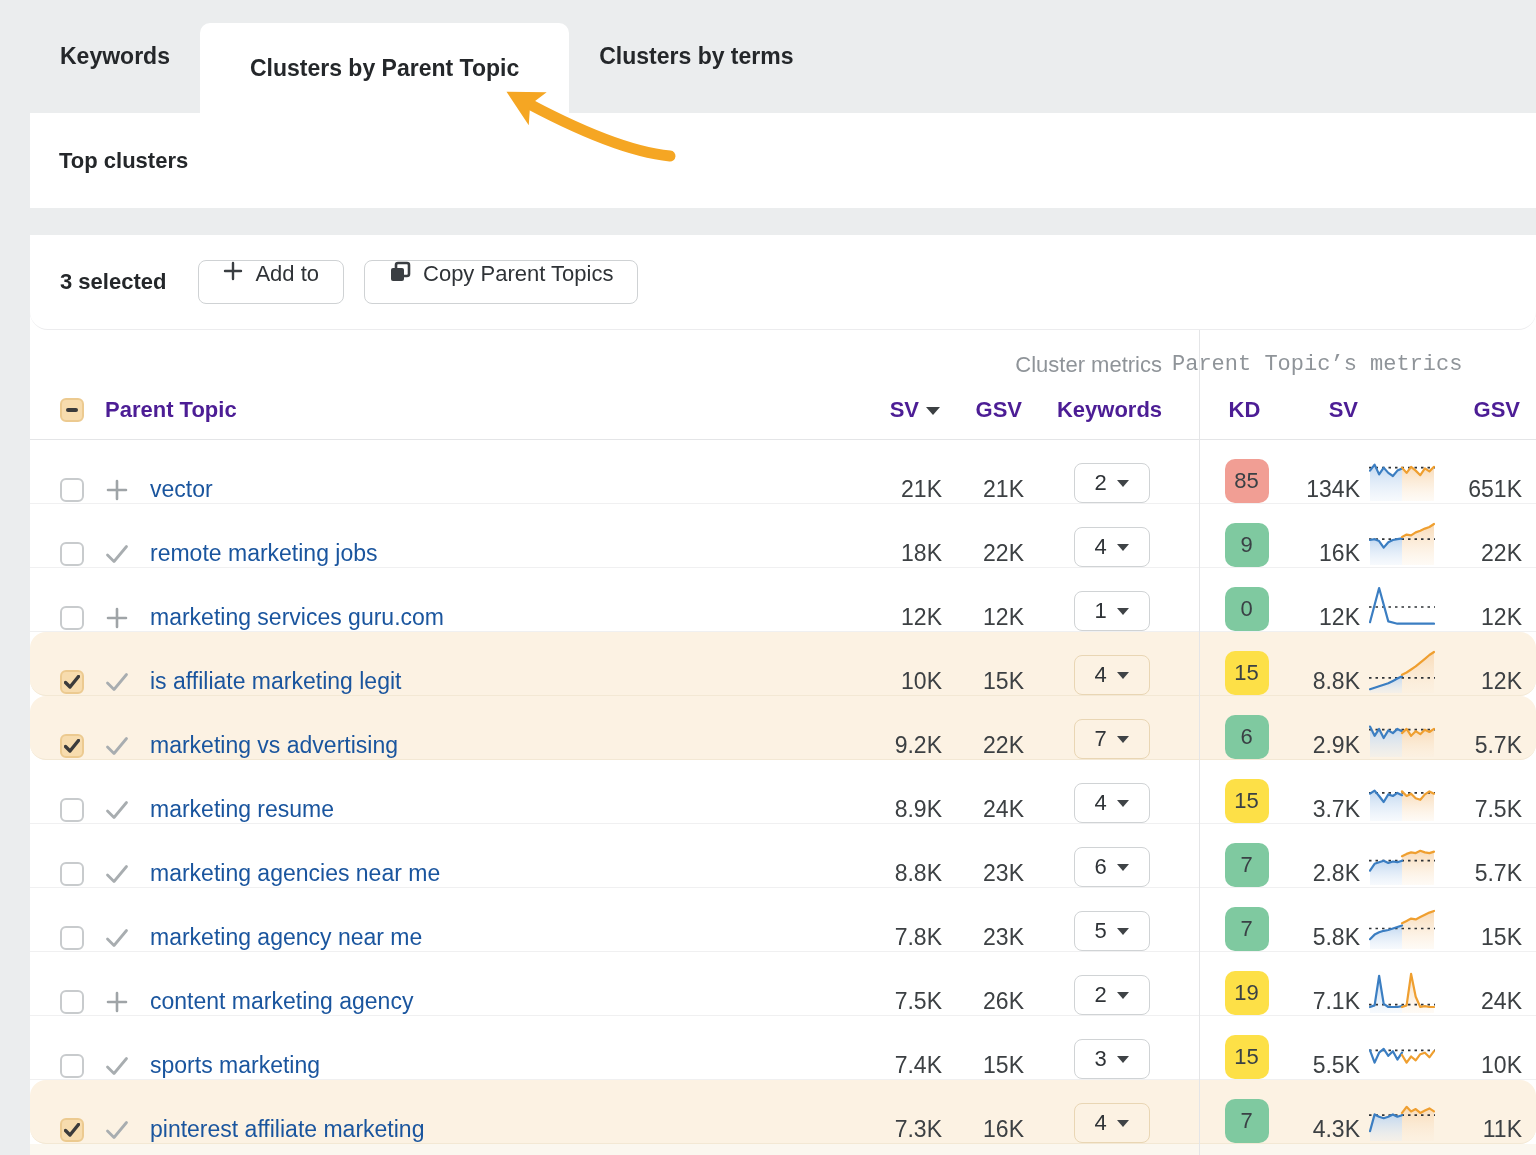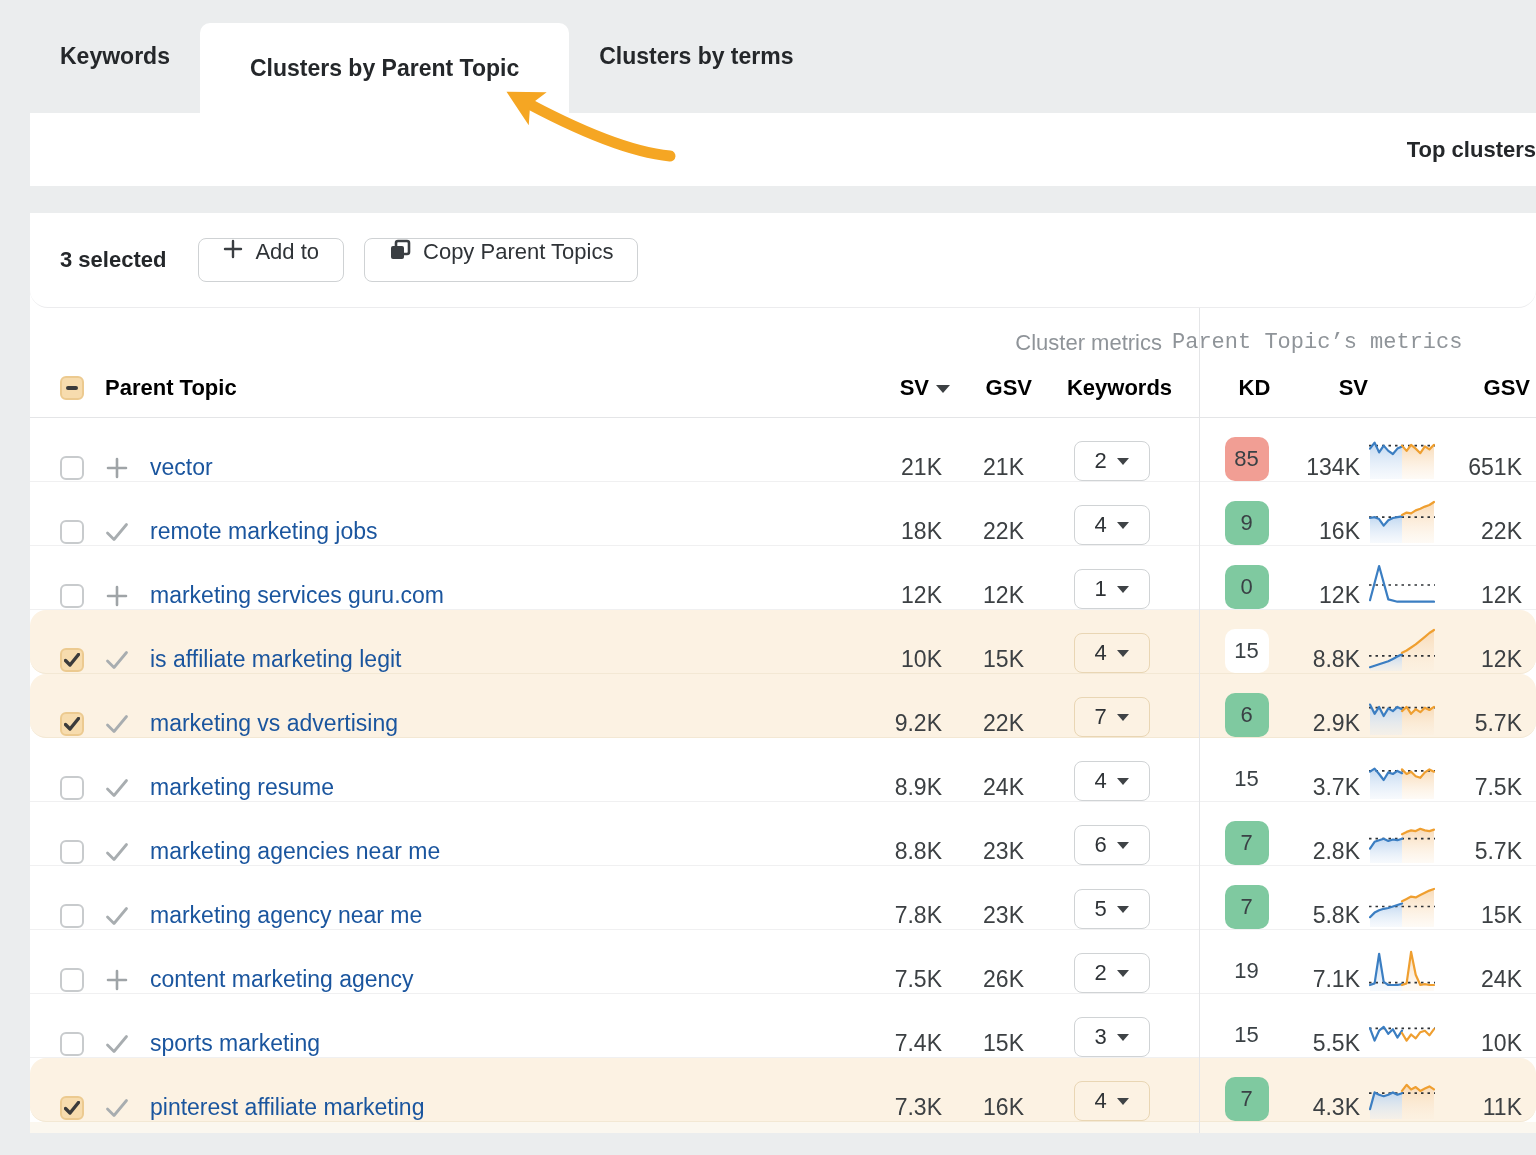--- a/index.html
+++ b/index.html
@@ -18,21 +18,21 @@
     padding: 0 30px; cursor: pointer; white-space: nowrap;
   }
   .tab.active {
     background: #fff; border-radius: 10px 10px 0 0;
     height: 90px; align-self: flex-end;
     display: flex; align-items: center; padding: 0 50px;
   }
 
   
   .panel { margin-left: 30px; width: 1506px; background: #fff; }
-  .panel-top { height: 73px; display: flex; align-items: center; padding-left: 42px; justify-content: flex-end; }
+  .panel-top { height: 95px; display: flex; align-items: center; padding-left: 29px; }
   .panel-title { font-size: 22px; font-weight: bold; color: #24272a; }
   .panel-gap { height: 27px; }
   .panel-main { height: 920px; position: relative; }
 
   
   .toolbar {
     height: 95px; display: flex; align-items: center; gap: 20px;
     padding-left: 30px; border-bottom: 1px solid #ececee; border-radius: 18px;
   }
   .selected-count { font-size: 22px; font-weight: bold; color: #24272a; margin-right: 12px; }
@@ -45,22 +45,22 @@
   }
   .btn svg { flex: 0 0 auto; }
 
   
   .thead { height: 110px; position: relative; border-bottom: 1px solid #e4e5e7; }
   .group-label { position: absolute; top: 22px; font-size: 22px; color: #8f9499; white-space: nowrap; }
   .group-label.cluster { right: 374px; }
   .group-label.parent { left: 1142px; font-family: Liberation Mono, monospace; }
   .head-cols {
     position: absolute; left: 0; right: 0; bottom: 16px;
-    display: flex; align-items: flex-end; padding: 0 6px 0 30px;
-    font-size: 22px; font-weight: bold; color: #000000;
+    display: flex; align-items: flex-end; padding: 0 16px 0 30px;
+    font-size: 22px; font-weight: bold; color: #4c1d95;
   }
   .cell-main { flex: 1 1 auto; min-width: 0; display: flex; align-items: center; gap: 21px; }
   .col-sv    { width: 80px;  text-align: right; flex: none; }
   .col-gsv   { width: 82px;  text-align: right; flex: none; }
   .col-kw    { width: 175px; text-align: center; flex: none; display: flex; justify-content: center; }
   .col-kd    { width: 95px;  text-align: center; flex: none; display: flex; justify-content: center; }
   .col-ptsv  { width: 66px;  text-align: right; flex: none; }
   .col-spark { width: 84px;  flex: none; display: flex; justify-content: center; }
   .col-ptgsv { width: 78px;  text-align: right; flex: none; }
 
@@ -111,21 +111,21 @@
   }
 
   
   .kd-badge {
     width: 44px; height: 44px; border-radius: 10px;
     display: flex; align-items: center; justify-content: center;
     font-size: 22px; color: #3a4145;
   }
   .kd-red { background: #f19e94; }
   .kd-green { background: #7fc9a0; }
-  .kd-green-light { background: #ffffff; }
+  .kd-green-light { background: #fde047; }
 
   .bottom-strip { height: 11px; background: #fbf7ef; }
 
   
   .arrow-anno { position: absolute; left: 478px; top: 76px; z-index: 5; pointer-events: none; }
 
   .defs-holder { position: absolute; width: 0; height: 0; overflow: hidden; }
 </style>
 </head>
 <body>

